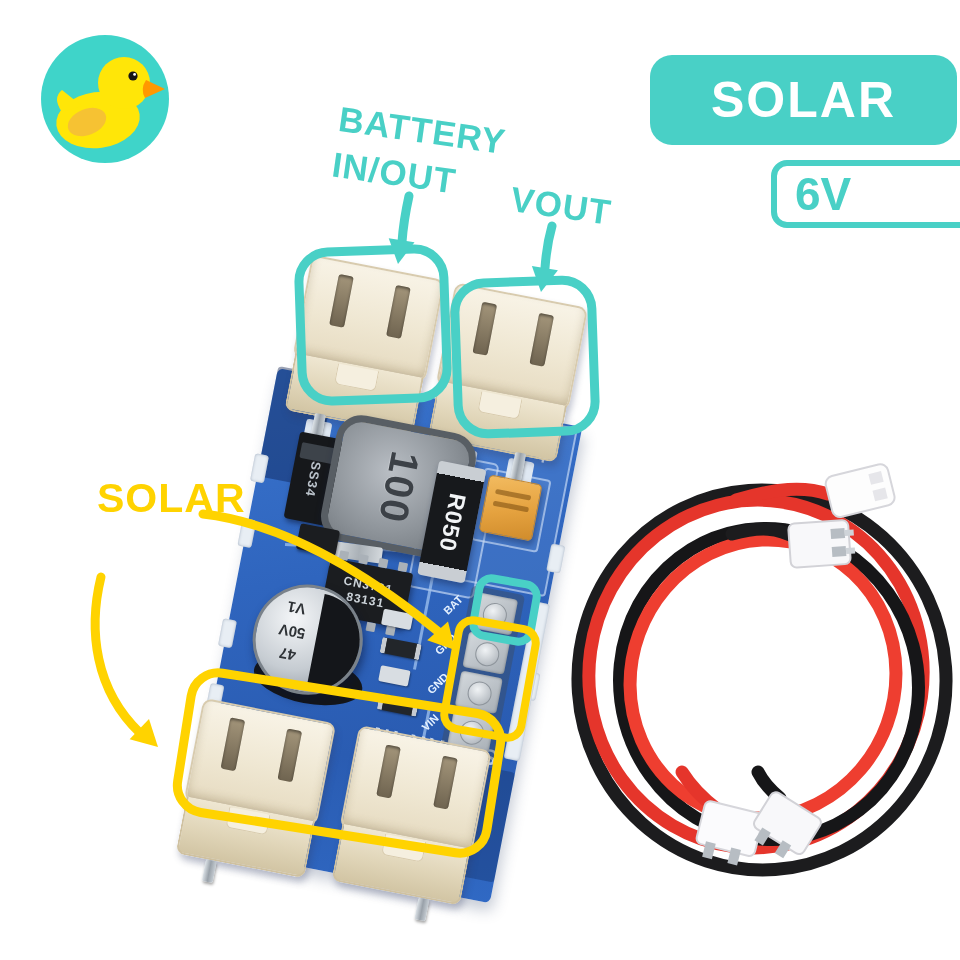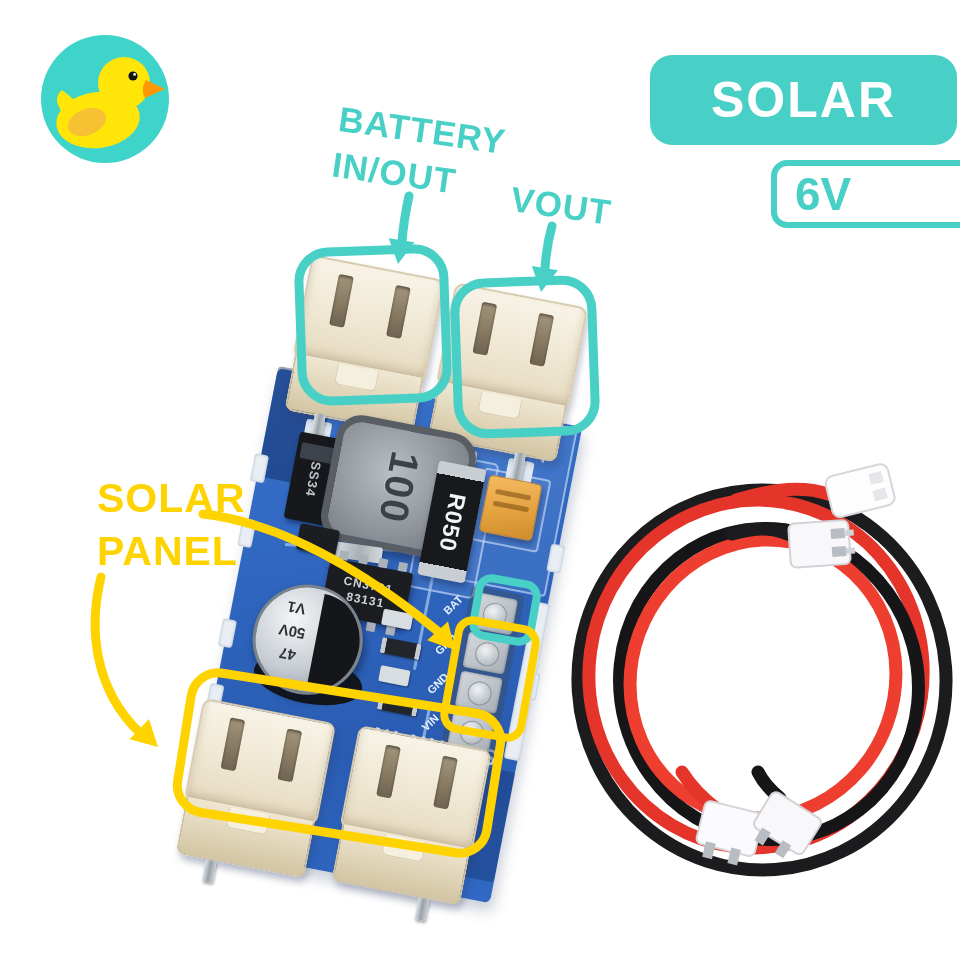--- a/index.html
+++ b/index.html
@@ -122,21 +122,20 @@
     <circle cx="96.6" cy="42.4" r="1.4" fill="#ffffff"></circle>
   </svg>
 
   <div class="abs callout battery-label">
     <div>BATTERY</div>
     <div>IN/OUT</div>
   </div>
   <div class="abs callout vout-label">VOUT</div>
   <div class="abs callout solar-label">
     <div>SOLAR</div>
-    <div>PANEL</div>
   </div>
 
   <div class="abs option-header">SOLAR</div>
   <div class="abs option-item opt-6v">6V</div>
 
   <svg class="abs" style="left:556px;top:438px;" width="404" height="470" viewBox="0 0 404 470" fill="none" stroke-linecap="round">
     <ellipse cx="206" cy="242" rx="184" ry="190" stroke="#1c1c1e" stroke-width="13" transform="rotate(-4 206 242)"></ellipse>
     <ellipse cx="200" cy="236" rx="167" ry="174" stroke="#e5352b" stroke-width="13" transform="rotate(8 200 236)"></ellipse>
     <ellipse cx="213" cy="246" rx="149" ry="156" stroke="#161618" stroke-width="13" transform="rotate(-15 213 246)"></ellipse>
     <ellipse cx="207" cy="241" rx="132" ry="140" stroke="#ee3e30" stroke-width="13" transform="rotate(20 207 241)"></ellipse>

